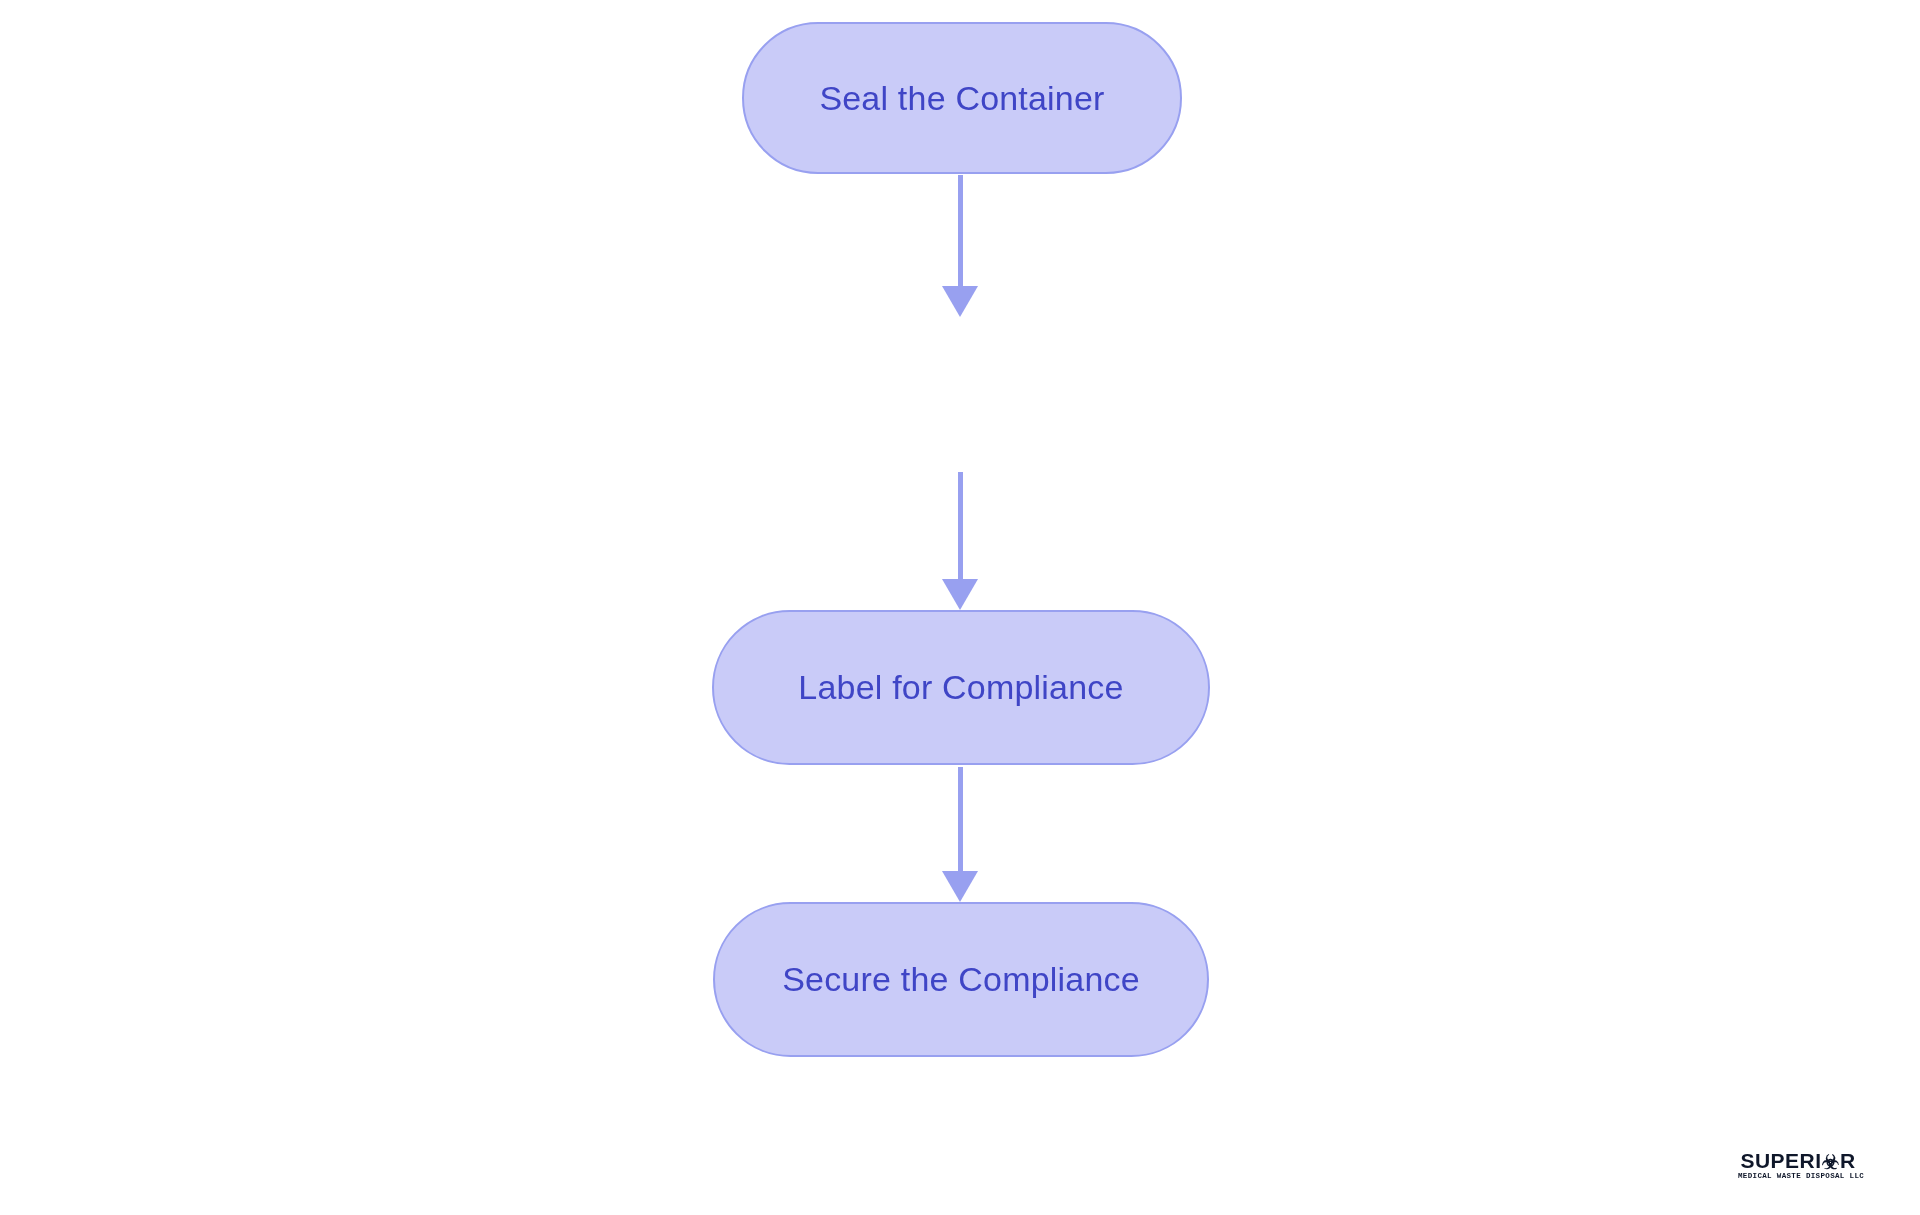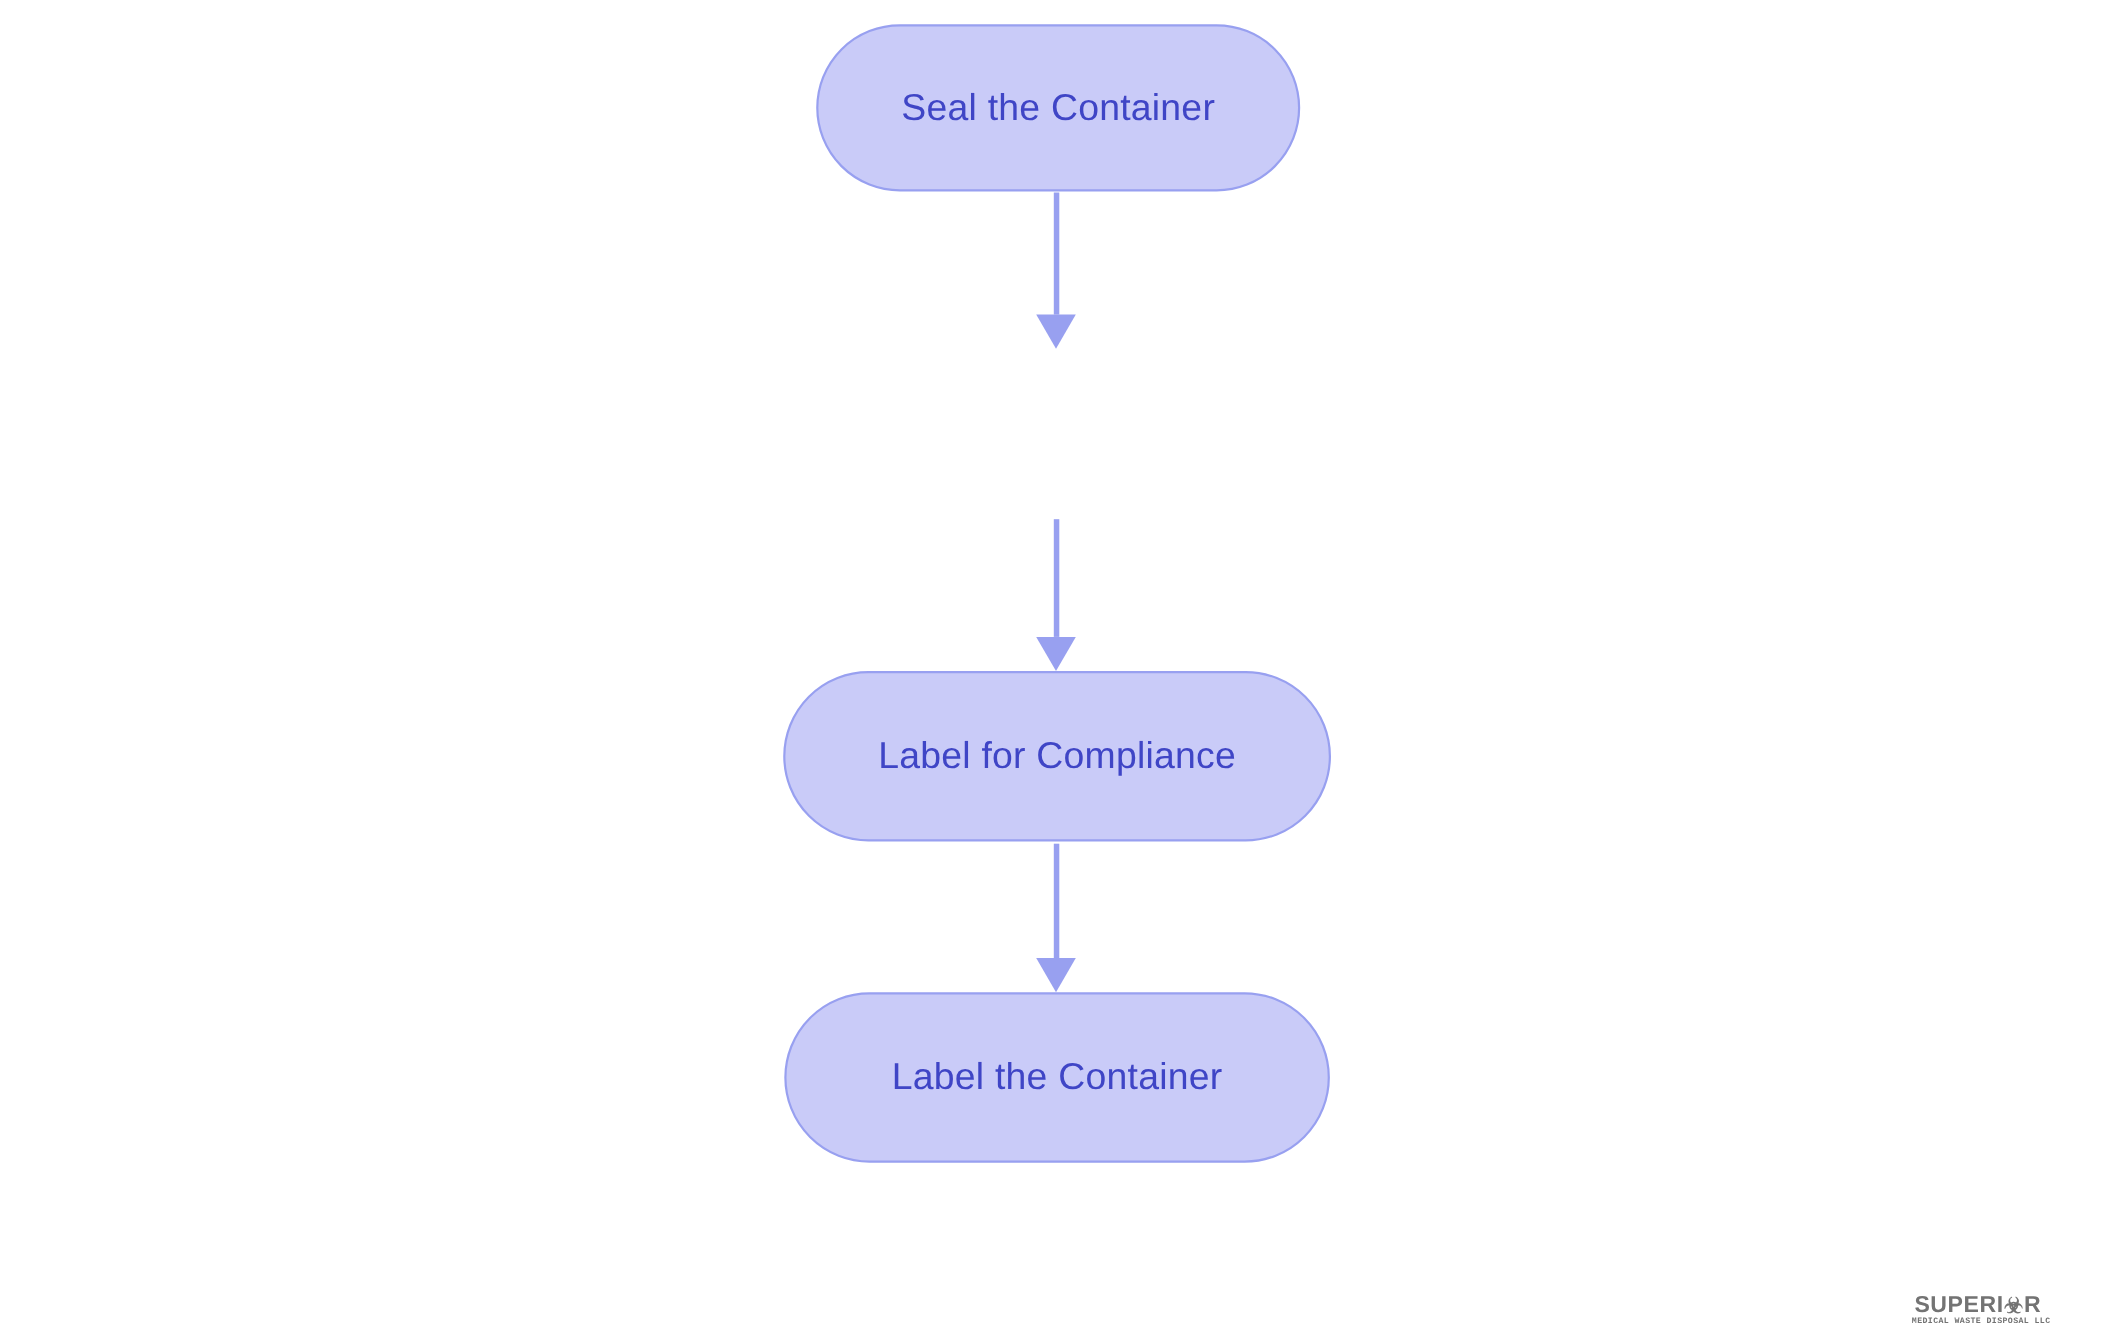--- a/index.html
+++ b/index.html
@@ -56,24 +56,24 @@
     width: 0;
     height: 0;
     border-left: 18px solid transparent;
     border-right: 18px solid transparent;
     border-top: 31px solid #98a0f0;
   }
 
   .watermark {
     position: absolute;
     left: 1738px;
-    top: 1176px;
+    top: 1150px;
     width: 120px;
     text-align: right;
-    color: #737373;
+    color: #0f172a;
     line-height: 1;
   }
   .brand-line {
     font-size: 21px;
     font-weight: bold;
     letter-spacing: 0.5px;
     white-space: nowrap;
     display: flex;
     align-items: baseline;
     justify-content: center;
@@ -116,21 +116,21 @@
   <div class="node n3">
     <span>Label for Compliance</span>
   </div>
 
   <div class="arrow a3">
     <div class="arrow-line"></div>
     <div class="arrow-head"></div>
   </div>
 
   <div class="node n4">
-    <span>Label the Container</span>
+    <span>Secure the Compliance</span>
   </div>
 
   <div class="watermark">
     <div class="brand-line">
       <span>SUPERI</span>
         <span class="biohazard">☣</span>
         <span>R</span>
     </div>
     <div class="tagline">MEDICAL WASTE DISPOSAL LLC</div>
   </div>

